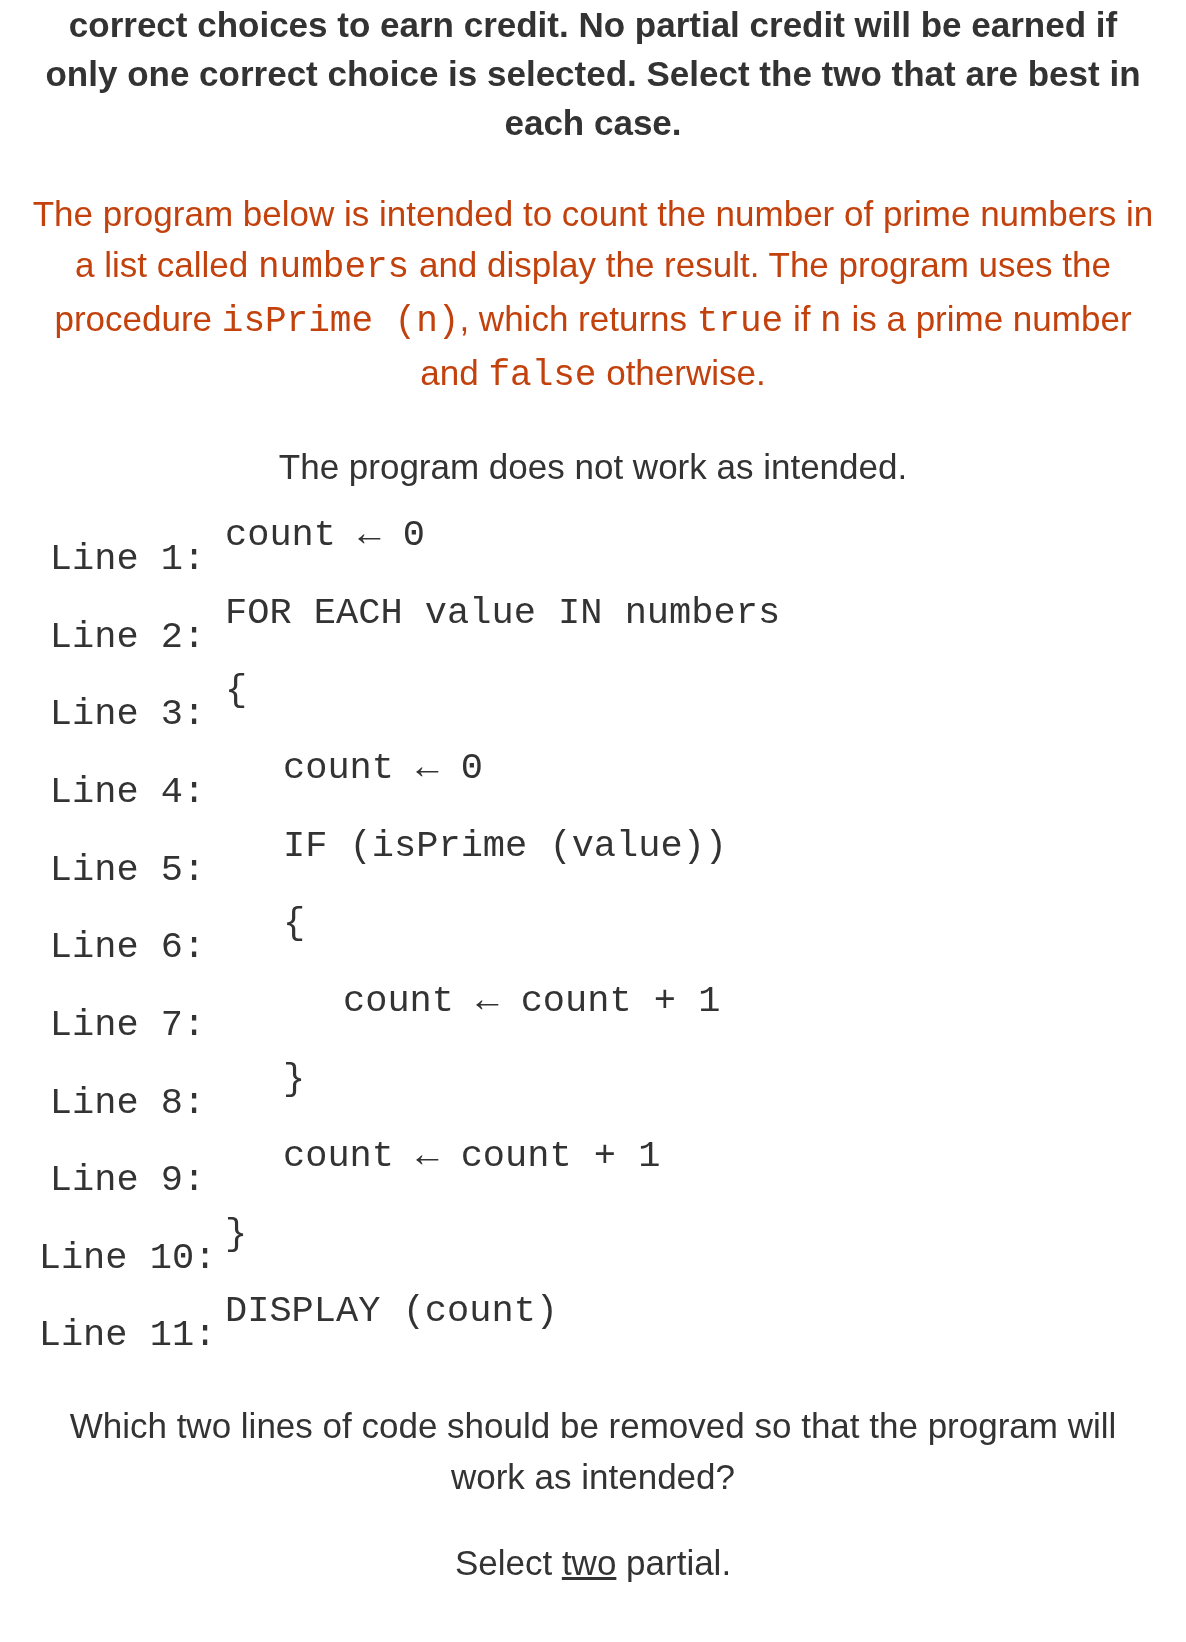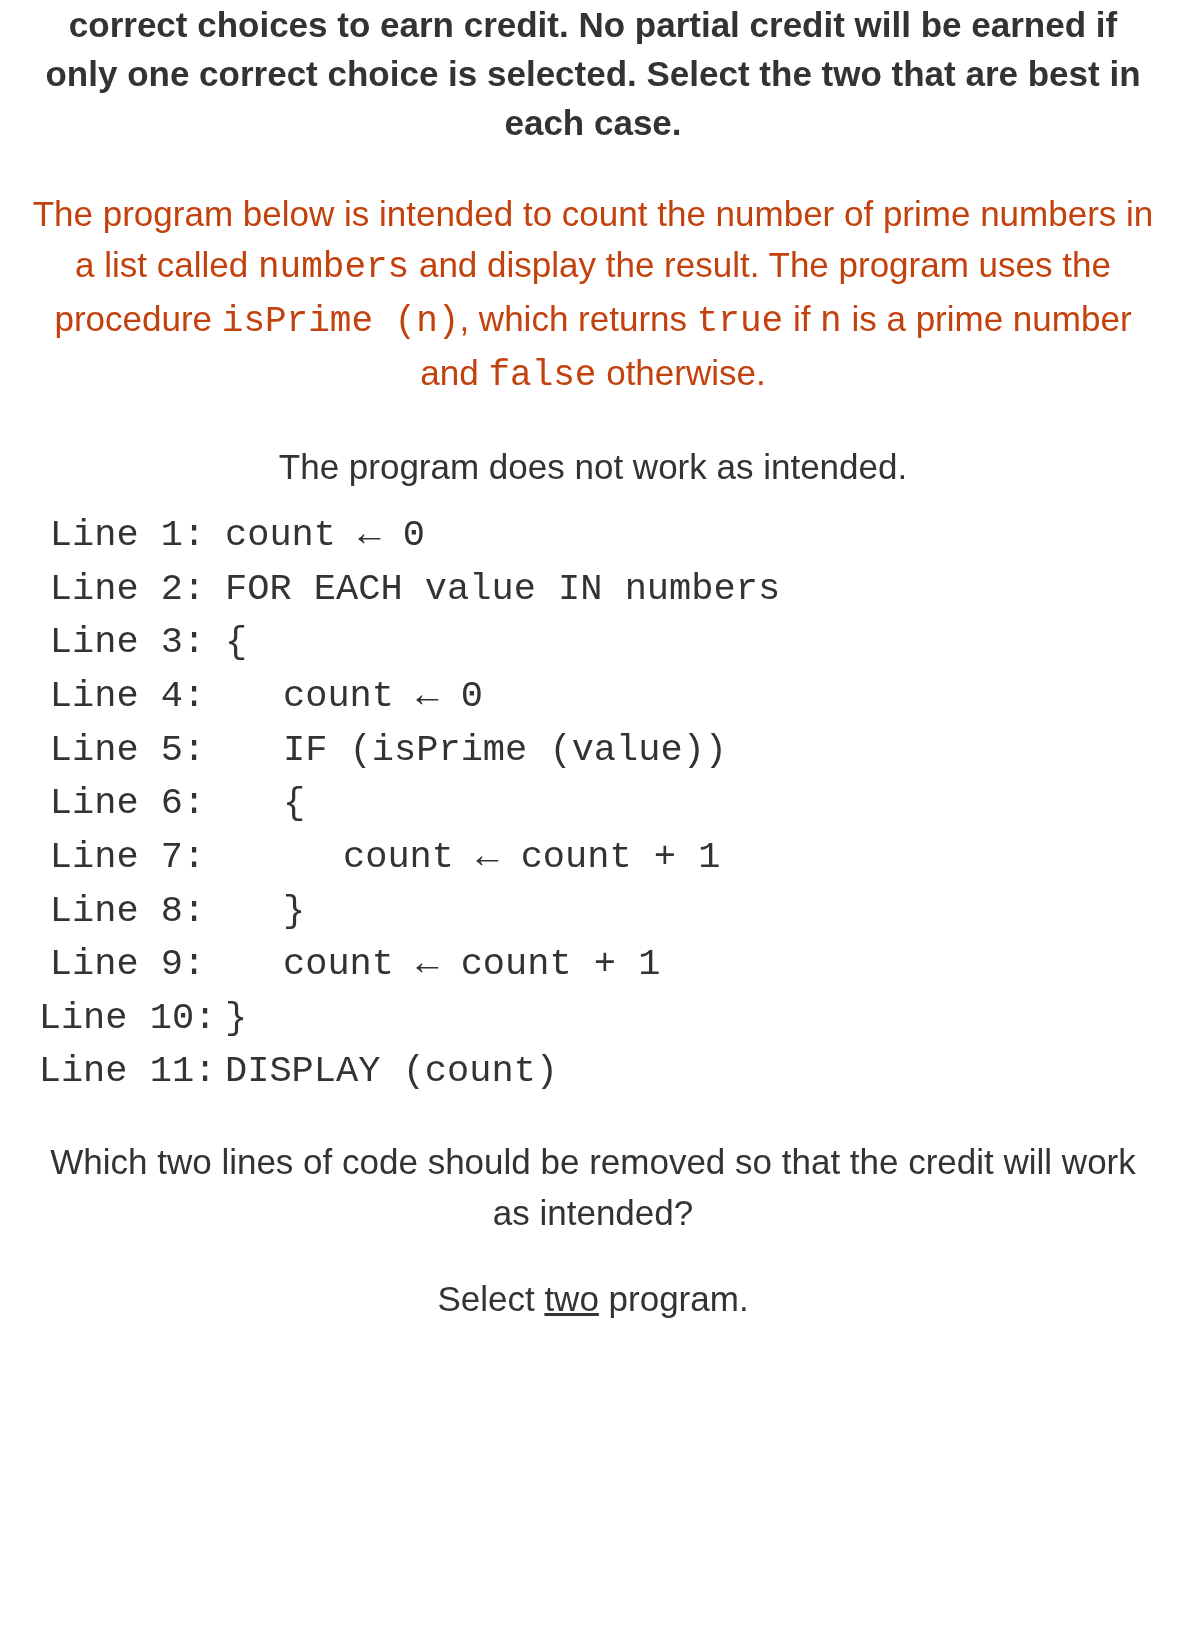--- a/index.html
+++ b/index.html
@@ -45,20 +45,21 @@
       color: #333333;
       margin-bottom: 38px;
       white-space: pre;
     }
     .code-line {
       display: flex;
     }
     .line-label {
       display: inline-block;
       min-width: 195px;
+      margin-top: 24px;
     }
     .line-content {
       display: inline-block;
     }
     .indent1 {
       padding-left: 58px;
     }
     .indent2 {
       padding-left: 118px;
     }
@@ -82,17 +83,17 @@
 <div class="bold-instruction">correct choices to earn credit. No partial credit will be earned if only one correct choice is selected. Select the two that are best in each case.</div>
 
 <div class="paragraph">
   <span>The program below is intended to count the number of prime numbers in a list called </span><span class="code-inline">numbers</span><span> and display the result. The program uses the procedure </span><span class="code-inline">isPrime (n)</span><span>, which returns </span><span class="code-inline">true</span><span> if </span><span class="code-inline">n</span><span> is a prime number and </span><span class="code-inline">false</span><span> otherwise.</span>
 </div>
 
 <div class="paragraph-nomargin">The program does not work as intended.</div>
 
 <div class="code-block" id="code-block"><div class="code-line"><span class="line-label">Line 1:</span><span class="line-content">count ← 0</span></div><div class="code-line"><span class="line-label">Line 2:</span><span class="line-content">FOR EACH value IN numbers</span></div><div class="code-line"><span class="line-label">Line 3:</span><span class="line-content">{</span></div><div class="code-line"><span class="line-label">Line 4:</span><span class="line-content indent1">count ← 0</span></div><div class="code-line"><span class="line-label">Line 5:</span><span class="line-content indent1">IF (isPrime (value))</span></div><div class="code-line"><span class="line-label">Line 6:</span><span class="line-content indent1">{</span></div><div class="code-line"><span class="line-label">Line 7:</span><span class="line-content indent2">count ← count + 1</span></div><div class="code-line"><span class="line-label">Line 8:</span><span class="line-content indent1">}</span></div><div class="code-line"><span class="line-label">Line 9:</span><span class="line-content indent1">count ← count + 1</span></div><div class="code-line"><span class="line-label">Line 10:</span><span class="line-content">}</span></div><div class="code-line"><span class="line-label">Line 11:</span><span class="line-content">DISPLAY (count)</span></div></div>
 
-<div class="question-text">Which two lines of code should be removed so that the credit will work as intended?</div>
+<div class="question-text">Which two lines of code should be removed so that the program will work as intended?</div>
 
 <div class="select-text">
-  <span>Select </span><span class="underline">two</span><span> program.</span>
+  <span>Select </span><span class="underline">two</span><span> partial.</span>
 </div>
 
 </body></html>

